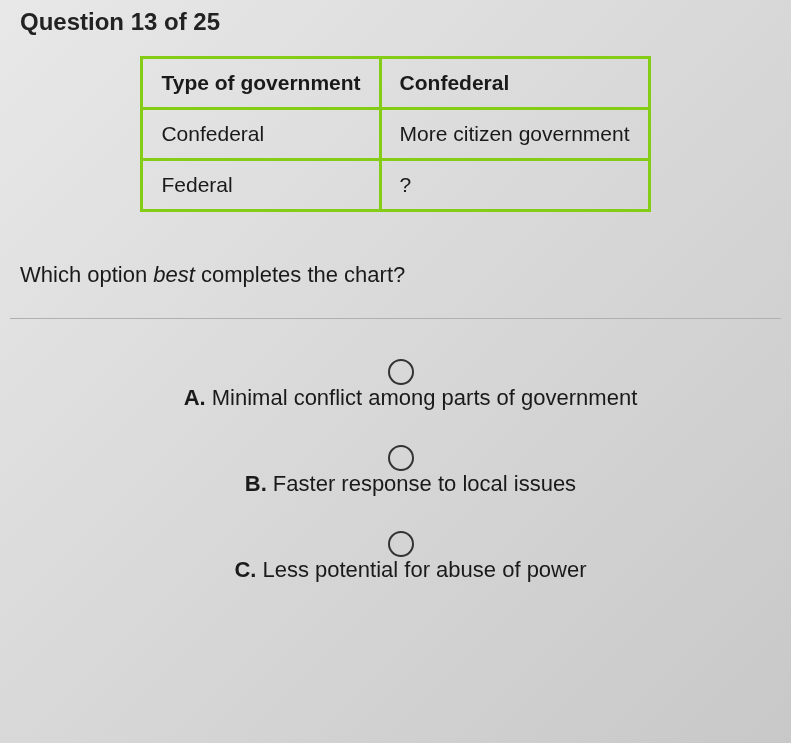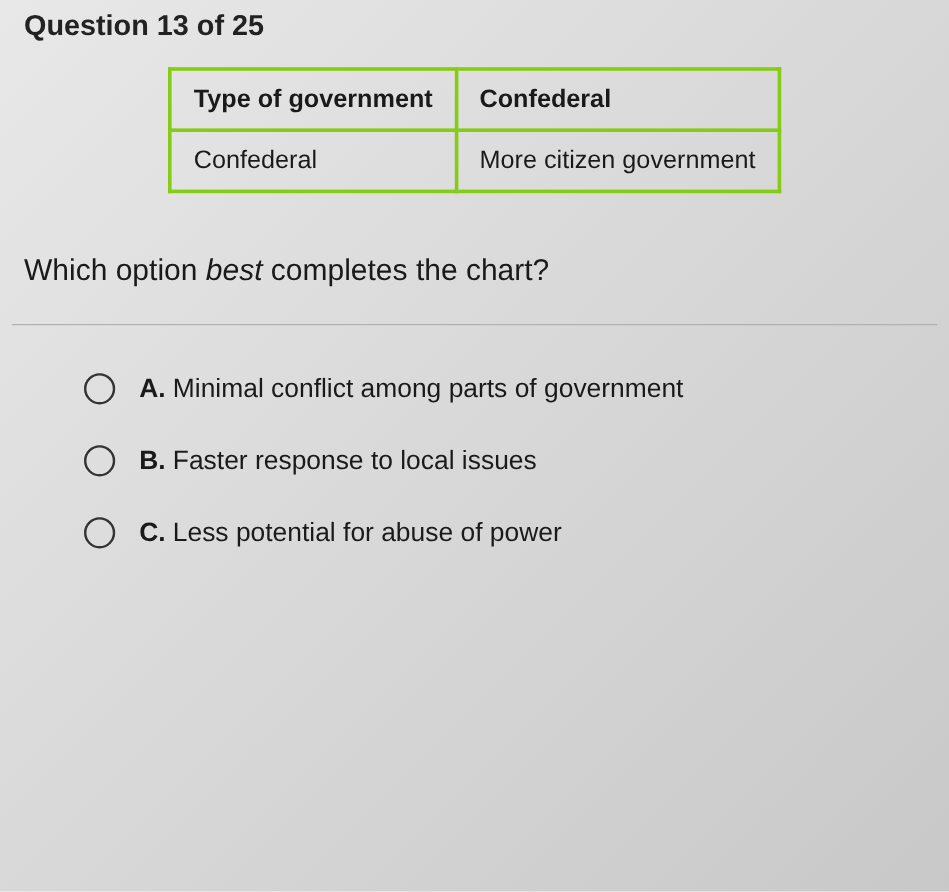--- a/index.html
+++ b/index.html
@@ -35,40 +35,41 @@
       padding: 12px 18px;
       text-align: left;
       font-size: 21px;
       color: #1a1a1a;
       min-width: 230px;
     }
     th {
       font-weight: bold;
     }
     .prompt {
-      font-size: 25px;
+      font-size: 22px;
       padding: 0 20px 30px 20px;
       color: #1a1a1a;
     }
     .prompt em {
       font-style: italic;
     }
     hr.divider {
       border: none;
       border-top: 1px solid #b0b0b0;
       margin: 0 10px 40px 10px;
     }
     .options {
       padding: 0 40px 0 70px;
     }
     .option {
       display: flex;
       align-items: center;
       margin-bottom: 34px;
       cursor: pointer;
+      flex-direction: column;
     }
     .radio {
       width: 26px;
       height: 26px;
       border: 2.5px solid #333;
       border-radius: 50%;
       flex-shrink: 0;
       margin-right: 20px;
       background: transparent;
     }
@@ -91,20 +92,24 @@
     <thead>
       <tr>
         <th>Type of government</th>
         <th>Confederal</th>
       </tr>
     </thead>
     <tbody>
       <tr>
         <td>Confederal</td>
         <td>More citizen government</td>
+      </tr>
+      <tr>
+        <td>Federal</td>
+        <td>?</td>
       </tr>
     </tbody>
   </table>
 </div>
 
 <div class="prompt">
   <span>Which option </span><em>best</em><span> completes the chart?</span>
 </div>
 
 <hr class="divider">

